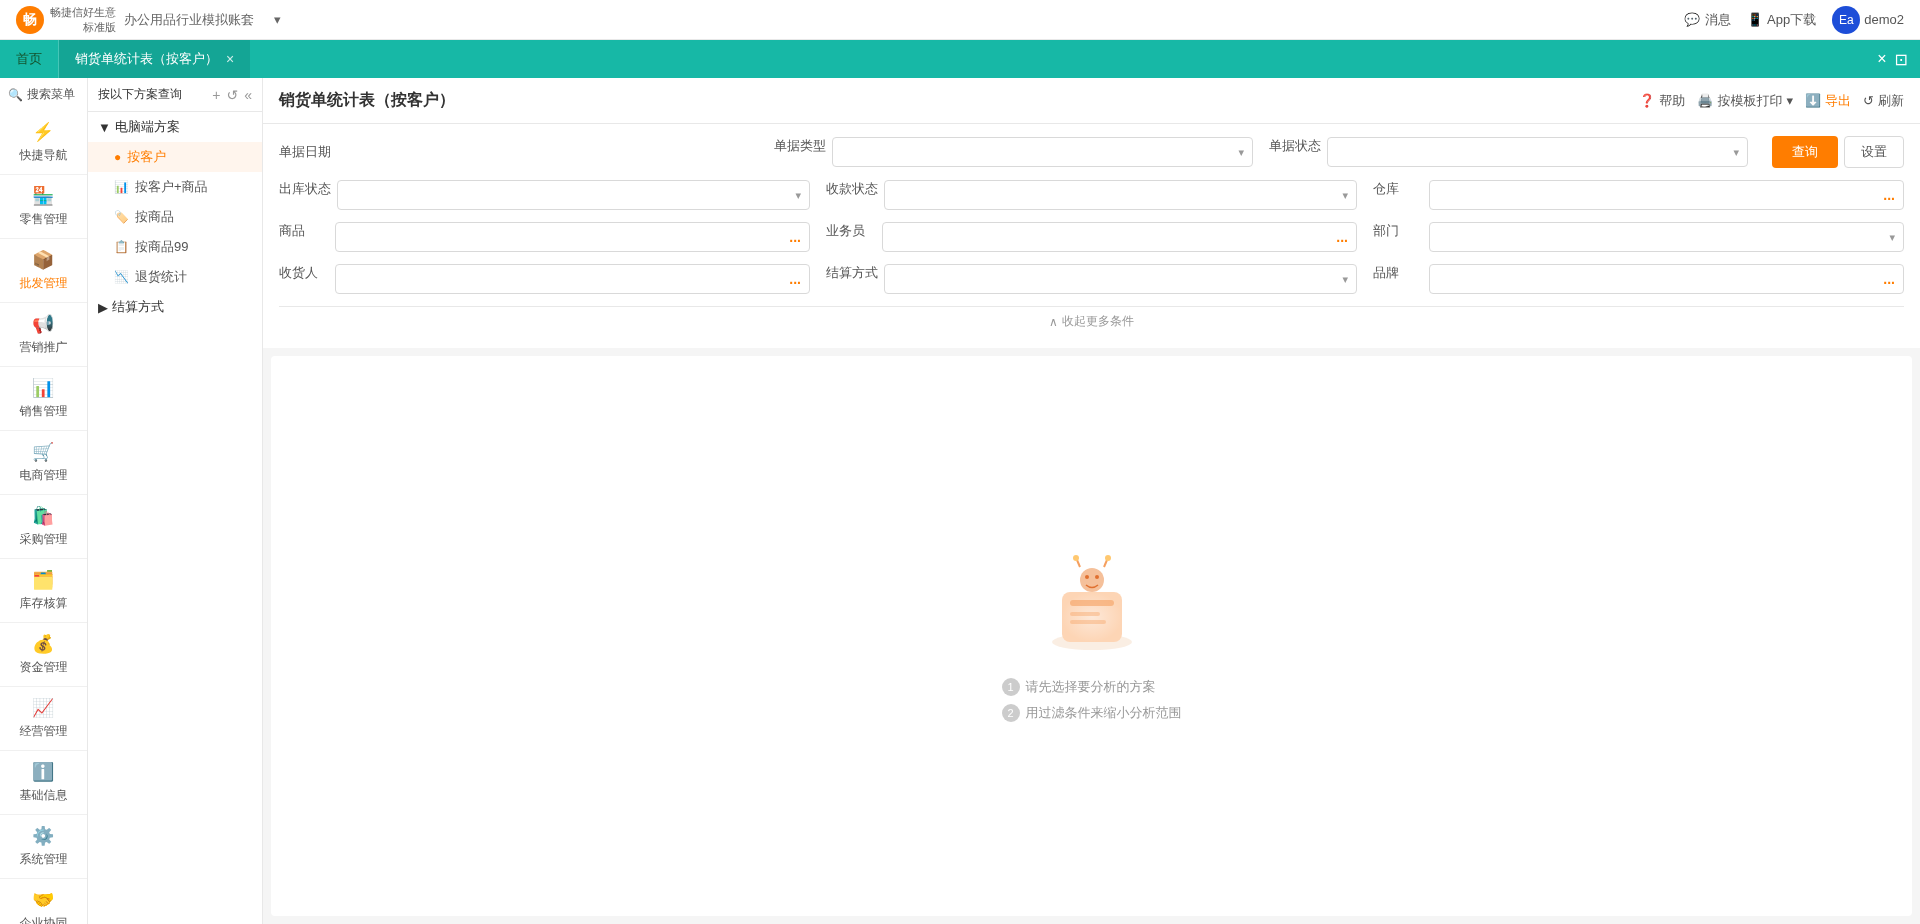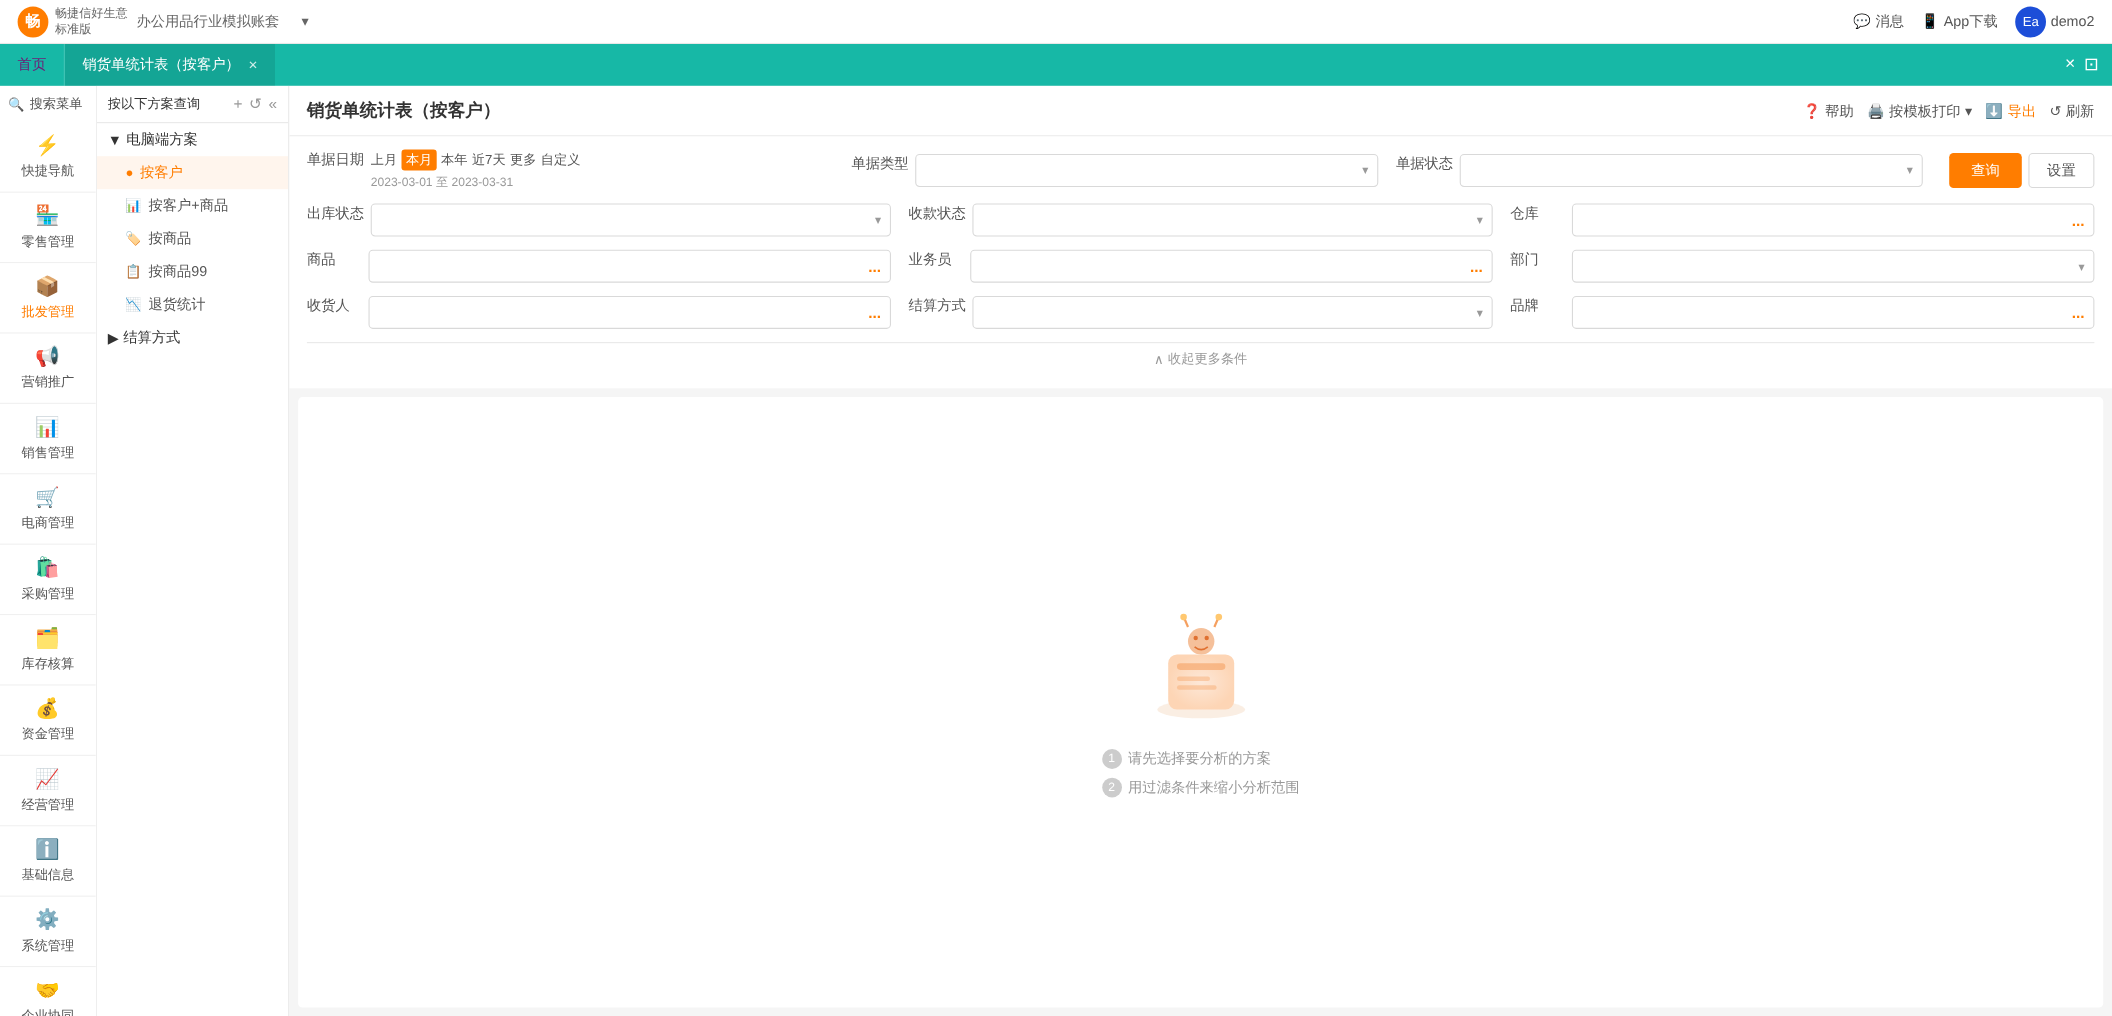--- a/index.html
+++ b/index.html
@@ -12,39 +12,39 @@
       display: flex;
       align-items: center;
       justify-content: space-between;
       padding: 0 16px;
       border-bottom: 1px solid #e8e8e8;
       flex-shrink: 0;
     }
     .top-header-left { display: flex; align-items: center; gap: 8px; }
     .logo-area { display: flex; align-items: center; gap: 6px; }
     .logo-icon { width: 28px; height: 28px; background: #ff7d00; border-radius: 50%; display: flex; align-items: center; justify-content: center; color: #fff; font-size: 14px; font-weight: bold; }
-    .logo-text { font-size: 11px; color: #666; line-height: 1.3; }
+    .logo-text { font-size: 11px; color: #666; line-height: 1.3; text-align: right; }
     .app-title { color: #666; font-size: 13px; display: flex; align-items: center; gap: 20px; }
     .top-header-right { display: flex; align-items: center; gap: 16px; color: #555; font-size: 13px; }
     .header-btn { display: flex; align-items: center; gap: 4px; cursor: pointer; color: #555; }
     .avatar { width: 28px; height: 28px; background: #1d4ed8; border-radius: 50%; display: flex; align-items: center; justify-content: center; color: #fff; font-size: 12px; }
 
     
     .tab-bar {
       background: #17b8a6;
       height: 38px;
       display: flex;
       align-items: stretch;
       flex-shrink: 0;
     }
     .tab-home {
       padding: 0 16px;
       display: flex;
       align-items: center;
-      color: #701a75;
+      color: #14532d;
       cursor: pointer;
       font-size: 13px;
       border-right: 1px solid rgba(255,255,255,0.2);
     }
     .tab-item {
       padding: 0 16px;
       display: flex;
       align-items: center;
       color: #fff;
       cursor: pointer;
@@ -91,21 +91,21 @@
     
     .scheme-panel {
       width: 175px;
       background: #fff;
       border-right: 1px solid #e8e8e8;
       flex-shrink: 0;
       overflow-y: auto;
     }
     .scheme-header {
       display: flex;
-      align-items: flex-start;
+      align-items: flex-end;
       padding: 8px 10px;
       gap: 6px;
       border-bottom: 1px solid #e8e8e8;
     }
     .scheme-header-title { font-size: 12px; color: #333; flex: 1; }
     .scheme-btn { color: #999; cursor: pointer; font-size: 14px; }
     .scheme-group { }
     .scheme-group-header {
       display: flex;
       align-items: center;
@@ -453,31 +453,20 @@
           <span>刷新</span>
         </div>
       </div>
     </div>
 
     <div class="filter-area">
 
       <div class="filter-row">
         <div class="filter-item">
           <span class="filter-label">单据日期</span>
-          <div class="filter-date-group">
-            <div class="date-shortcuts">
-              <span class="date-shortcut">上月</span>
-              <span class="date-shortcut active">本月</span>
-              <span class="date-shortcut">本年</span>
-              <span class="date-shortcut">近7天</span>
-              <span class="date-shortcut">更多</span>
-              <span class="date-shortcut">自定义</span>
-            </div>
-            <div class="date-range">2023-03-01 至 2023-03-31</div>
-          </div>
         </div>
         <div class="filter-item">
           <span class="filter-label">单据类型</span>
           <div class="filter-input">
             <span class="filter-input-placeholder"></span>
             <span class="dropdown-arrow">▾</span>
           </div>
         </div>
         <div class="filter-item">
           <span class="filter-label">单据状态</span>

